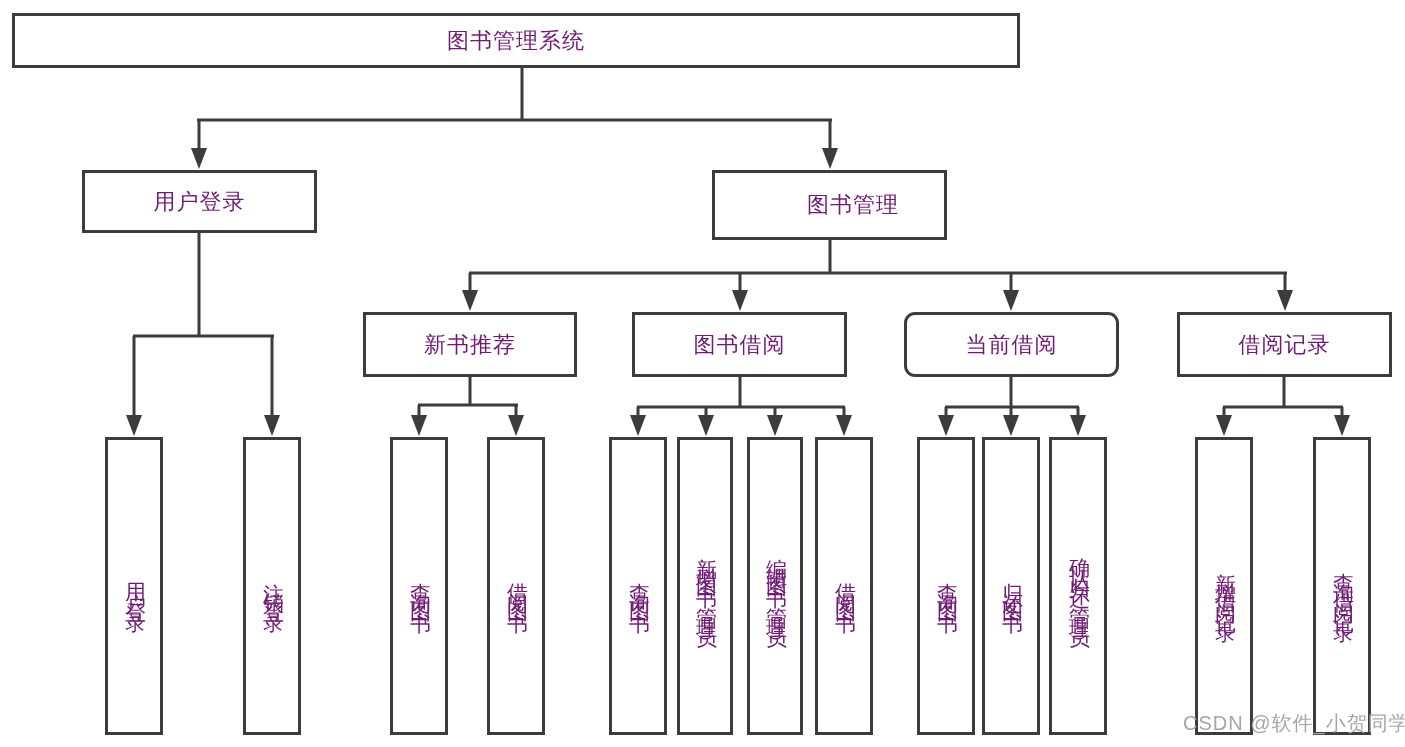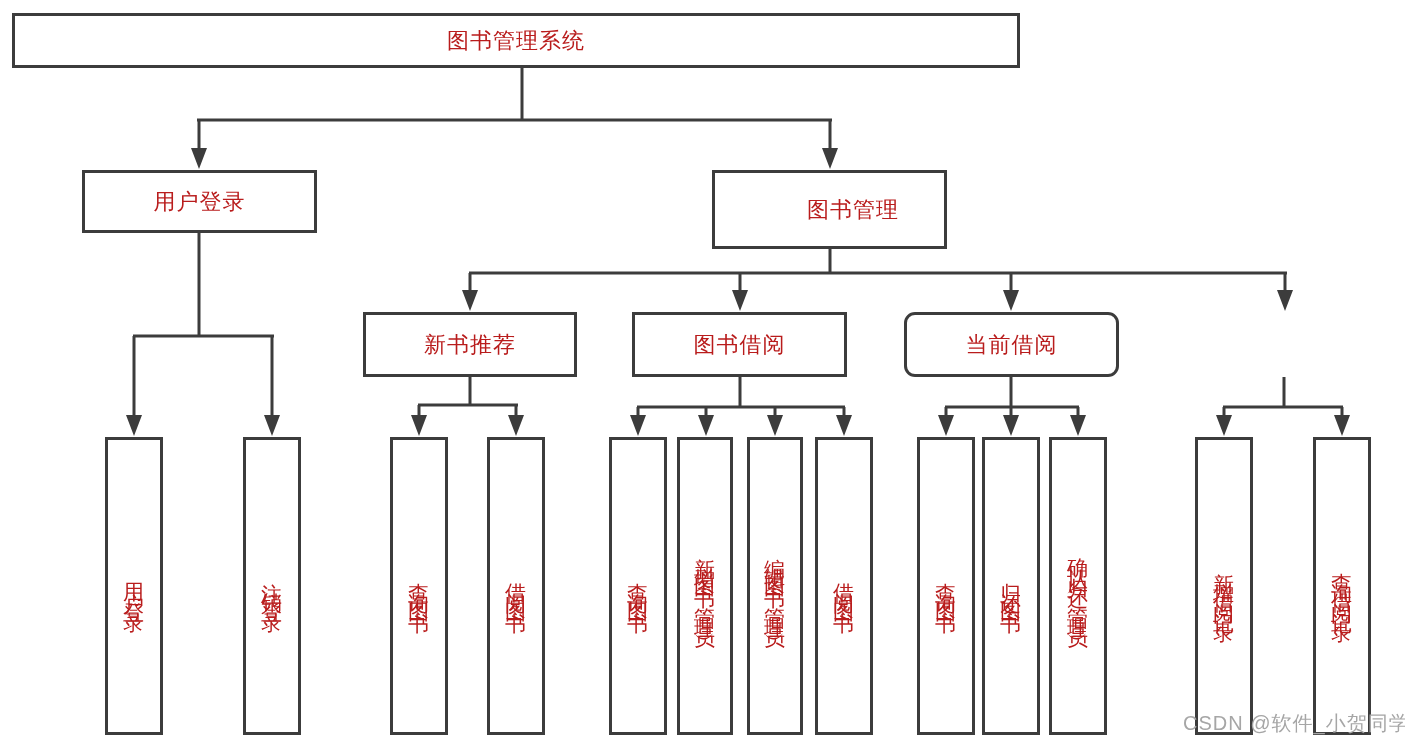--- a/index.html
+++ b/index.html
@@ -12,37 +12,38 @@
   }
   .wires{position:absolute;left:0;top:0;width:1405px;height:747px;}
   .node{
     position:absolute;
     box-sizing:border-box;
     background:#ffffff;
     border:3px solid #3c3c3c;
     display:flex;
     align-items:center;
     justify-content:center;
-    color:#b91c1c;
+    color:#701a75;
     font-size:22px;
     letter-spacing:1px;
     white-space:nowrap;
+    font-family:Liberation Mono, monospace;
   }
   .node .vtext{
     writing-mode:vertical-rl;
     text-orientation:mixed;
     font-size:21px;
     line-height:1;
     letter-spacing:10px;
     white-space:nowrap;
   }
   
   .n-root{left:12px;top:13px;width:1008px;height:55px;}
   .n-ulg {left:82px;top:170px;width:235px;height:63px;}
-  .n-bmg {left:712px;top:170px;width:235px;height:79px;padding-left:47px;}
+  .n-bmg {left:712px;top:170px;width:235px;height:70px;padding-left:47px;}
   .n-nbr {left:363px;top:312px;width:214px;height:65px;text-align:center;}
   .n-bb  {left:632px;top:312px;width:215px;height:65px;}
   .n-cb  {left:904px;top:312px;width:215px;height:65px;border-radius:11px;}
   .n-br  {left:1177px;top:312px;width:215px;height:65px;}
   .tall{top:437px;width:58px;height:298px;}
   .n-ul  {left:105px;}
   .n-lo  {left:243px;}
   .n-nbr1{left:390px;}
   .n-nbr2{left:487px;}
   .n-bb1 {left:609px;}
@@ -131,20 +132,21 @@
   </svg>
 
   <div class="node n-root">图书管理系统</div>
 
   <div class="node n-ulg">用户登录</div>
   <div class="node n-bmg">图书管理</div>
 
   <div class="node n-nbr">新书推荐</div>
   <div class="node n-bb">图书借阅</div>
   <div class="node n-cb">当前借阅</div>
+  <div class="node n-br">借阅记录</div>
 
   <div class="node tall n-ul">
     <span class="vtext">用户登录</span>
   </div>
   <div class="node tall n-lo">
     <span class="vtext">注销登录</span>
   </div>
 
   <div class="node tall n-nbr1">
     <span class="vtext">查询图书</span>

